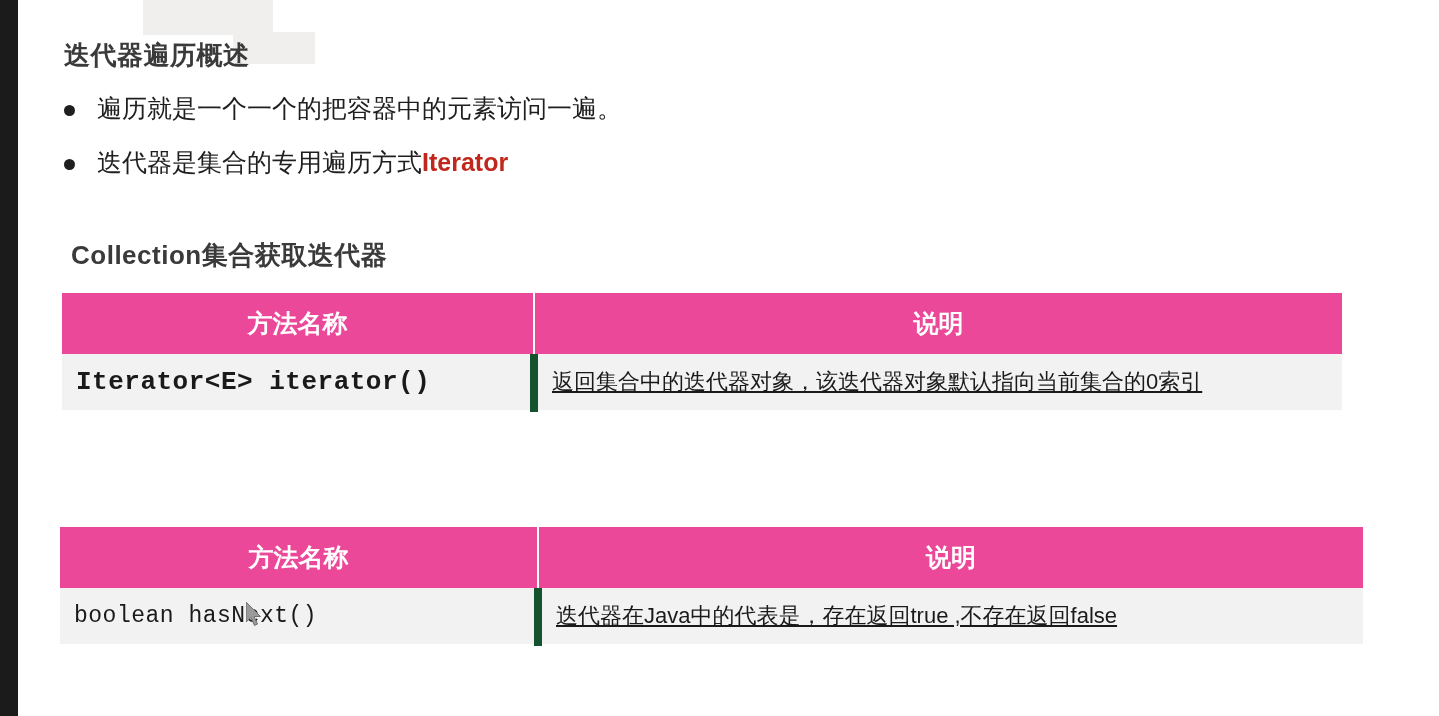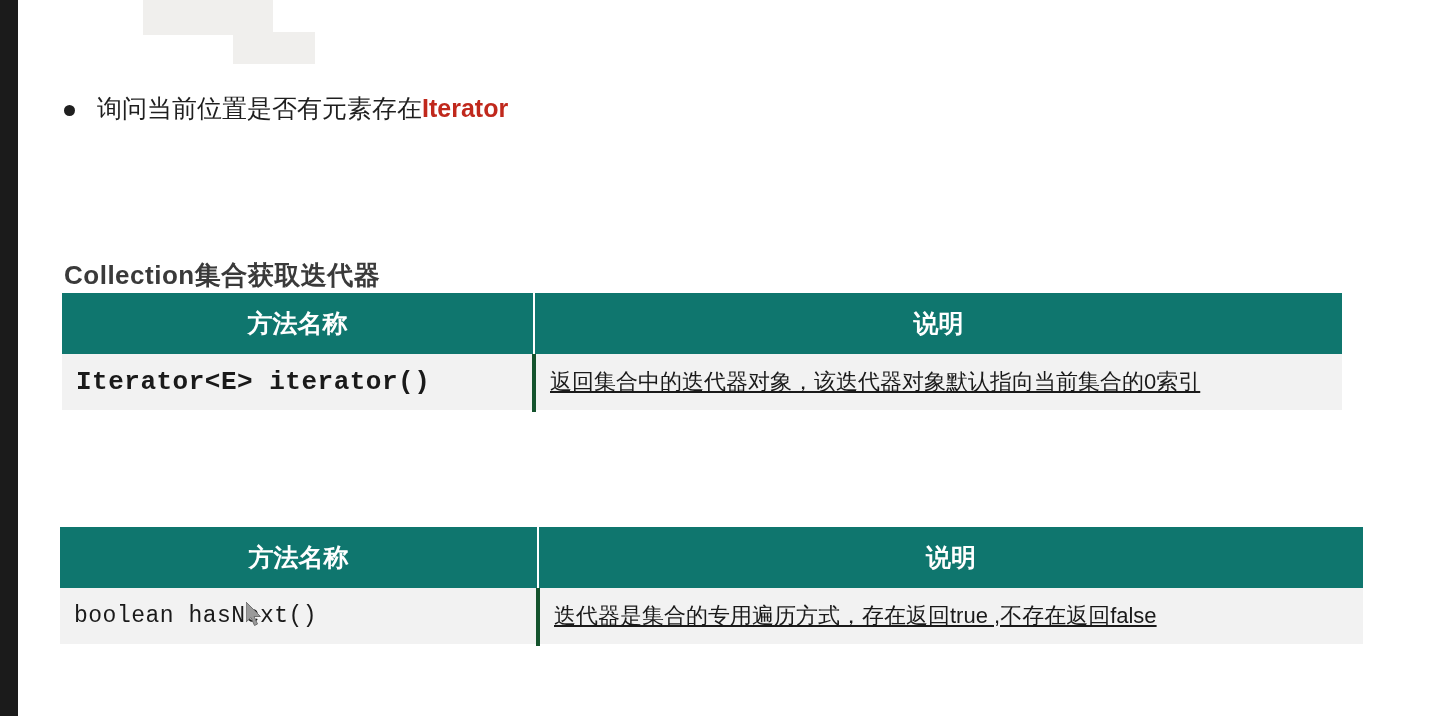--- a/index.html
+++ b/index.html
@@ -50,21 +50,21 @@
   }
   h2.section-title {
     position: absolute;
     margin: 0;
     font-size: 26px;
     font-weight: bold;
     color: #3a3a3a;
     letter-spacing: 0.5px;
   }
   #title-overview { left: 46px; top: 38px; }
-  #title-collection { left: 46px; top: 238px; margin-top: 20px; }
+  #title-collection { left: 53px; top: 238px; }
   #title-iterator { left: 46px; top: 476px; }
 
   .bullet-list {
     position: absolute;
     left: 46px;
     top: 95px;
     margin: 0;
     padding: 0;
     list-style: none;
   }
@@ -91,33 +91,33 @@
   table.api-table {
     position: absolute;
     border-collapse: collapse;
     table-layout: fixed;
     font-size: 21px;
   }
   #table-collection { left: 44px; top: 293px; width: 1280px; }
   #table-iterator   { left: 42px; top: 527px; width: 1303px; }
 
   table.api-table th {
-    background: #0f766e;
+    background: #ec4899;
     color: #ffffff;
     font-size: 25px;
     font-weight: bold;
     padding: 14px 0;
     text-align: center;
     border-right: 2px solid #ffffff;
   }
   table.api-table th:last-child { border-right: none; text-align: center; }
   table.api-table td {
     background: #f2f2f2;
     padding: 13px 14px;
-    border-right: 4px solid #14532d;
+    border-right: 8px solid #14532d;
     border-bottom: 2px solid #ffffff;
     color: #1a1a1a;
     vertical-align: middle;
   }
   table.api-table td:last-child { border-right: none; }
   td.code-cell {
     font-family: "Liberation Mono", monospace;
     font-size: 23px;
     letter-spacing: 0.5px;
   }
@@ -150,25 +150,30 @@
 </head>
 <body>
 
 <div class="left-bar"></div>
 
 <div class="slide">
 
   <div class="ghost-box"></div>
   <div class="ghost-box2"></div>
 
+  <h2 class="section-title" id="title-overview">迭代器遍历概述</h2>
 
   <ul class="bullet-list">
     <li class="bullet-item">
       <span class="bullet-dot"></span>
-      <span class="bullet-text">询问当前位置是否有元素存在</span>
+      <span class="bullet-text">遍历就是一个一个的把容器中的元素访问一遍。</span>
+    </li>
+    <li class="bullet-item">
+      <span class="bullet-dot"></span>
+      <span class="bullet-text">迭代器是集合的专用遍历方式</span>
         <span class="bullet-text kw-red">Iterator</span>
     </li>
   </ul>
 
   <h2 class="section-title" id="title-collection">Collection集合获取迭代器</h2>
 
   <table class="api-table" id="table-collection">
     <colgroup>
         <col class="c1">
         <col class="c2">
@@ -195,21 +200,21 @@
       </colgroup>
     <thead>
       <tr>
         <th>方法名称</th>
         <th>说明</th>
       </tr>
     </thead>
     <tbody>
       <tr>
         <td class="code-cell">boolean hasNext()</td>
-        <td class="desc-cell">迭代器是集合的专用遍历方式，存在返回true ,不存在返回false</td>
+        <td class="desc-cell">迭代器在Java中的代表是，存在返回true ,不存在返回false</td>
       </tr>
     </tbody>
   </table>
 
   <div class="cursor">
     <svg width="20" height="28" viewBox="0 0 20 28">
       <polygon points="0,0 0,20 5,15.5 8.5,23.5 11.5,22 8,14.5 14.5,14.5" fill="#9a9a9a" stroke="#6f6f6f" stroke-width="1"></polygon>
     </svg>
   </div>
 

